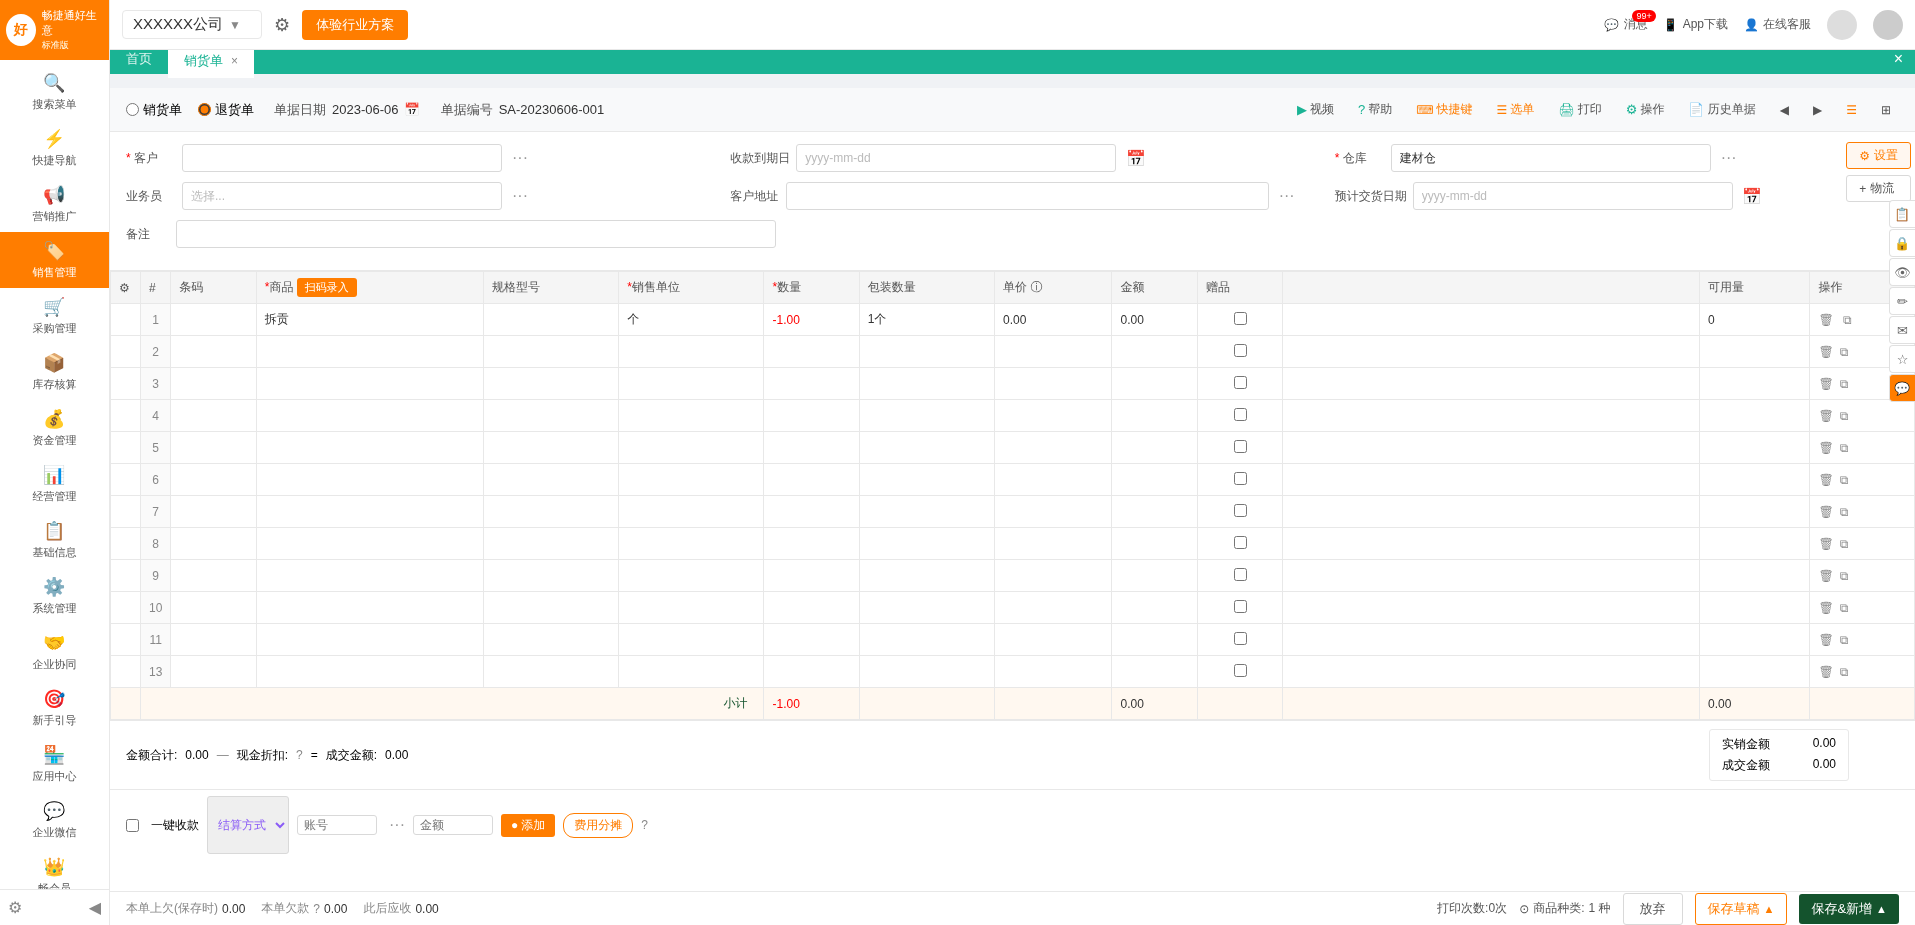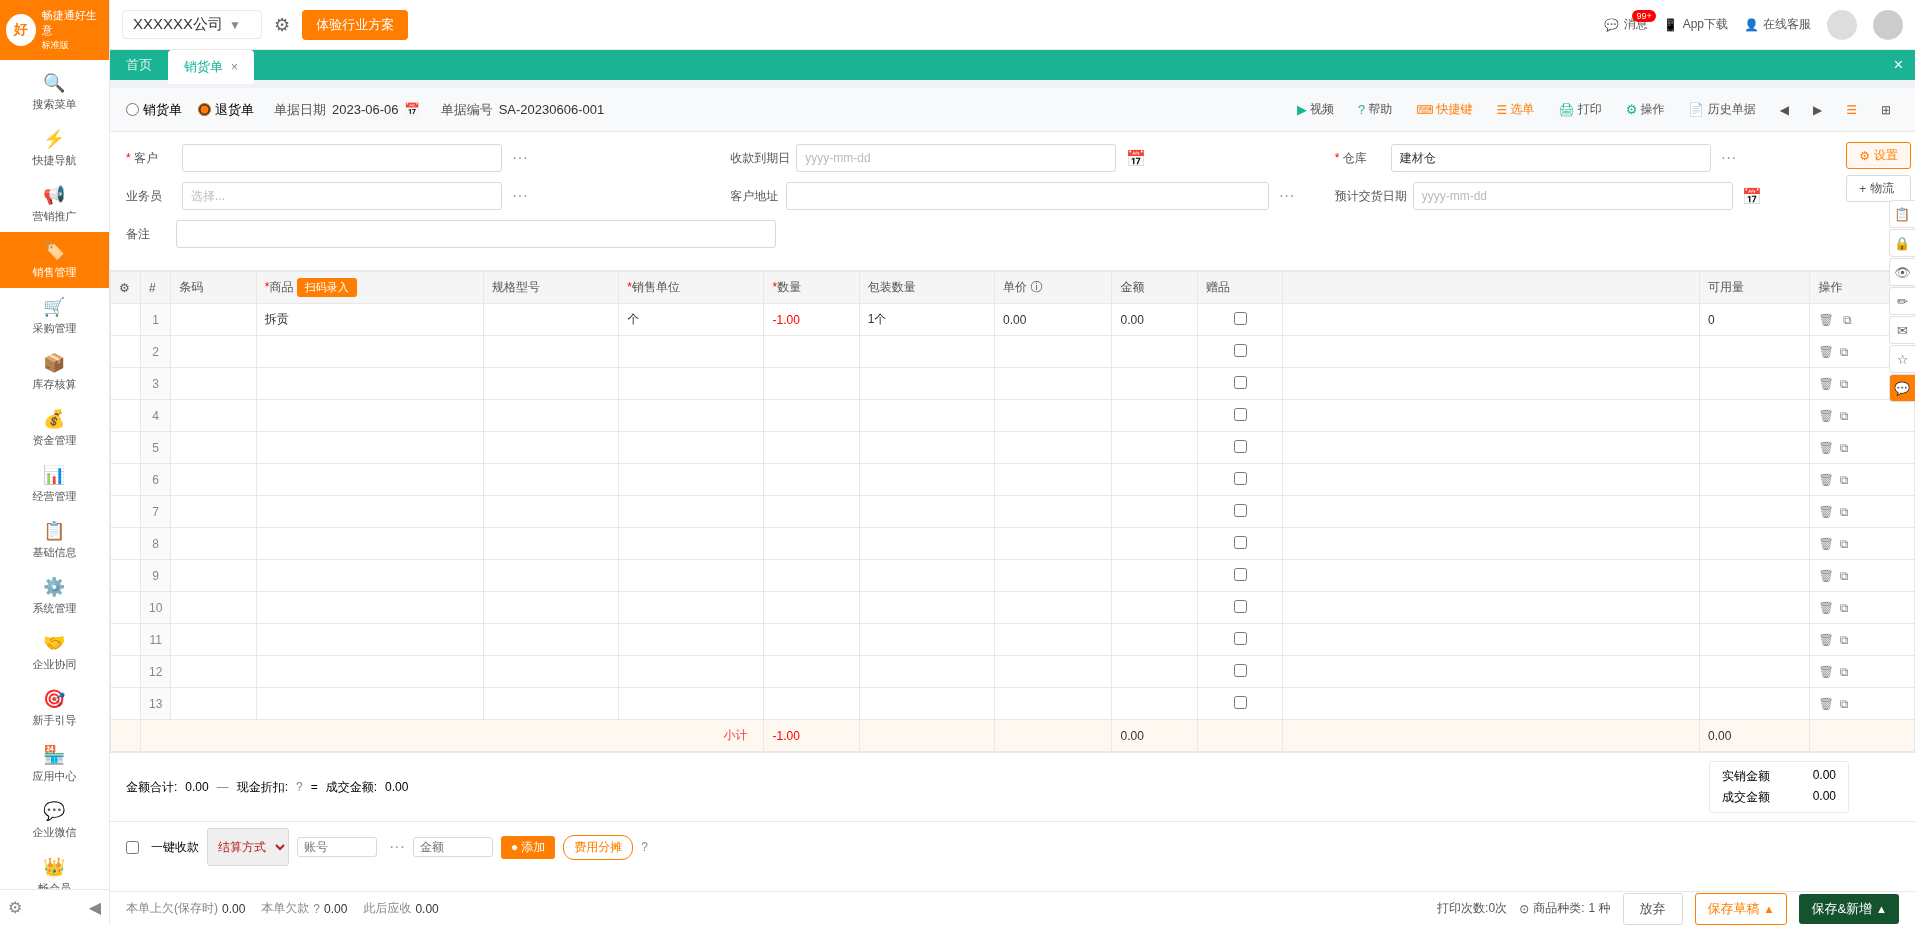--- a/index.html
+++ b/index.html
@@ -67,21 +67,21 @@
       background: #f00; color: #fff; border-radius: 10px;
       font-size: 9px; padding: 1px 4px;
     }
     .header-right .app-btn, .header-right .service-btn {
       display: flex; align-items: center; gap: 4px; cursor: pointer; color: #555; font-size: 12px;
     }
     .avatar { width: 30px; height: 30px; border-radius: 50%; background: #ddd; }
 
     
     .tab-bar {
-      position: fixed; left: 110px; top: 50px; right: 0; height: 30px;
+      position: fixed; left: 110px; top: 44px; right: 0; height: 30px;
       background: #1ab394; display: flex; align-items: center; z-index: 98;
     }
     .tab-item {
       height: 38px; padding: 0 16px; display: flex; align-items: center;
       cursor: pointer; font-size: 13px; color: rgba(255,255,255,0.85);
       position: relative;
     }
     .tab-item.active { background: #fff; color: #1ab394; border-radius: 4px 4px 0 0; margin-top: 4px; height: 34px; }
     .tab-item .tab-close { margin-left: 8px; font-size: 12px; color: #888; }
     .tab-bar-close { margin-left: auto; margin-right: 12px; font-size: 16px; color: #fff; cursor: pointer; }
@@ -167,21 +167,21 @@
       padding: 8px 16px; border-top: 1px solid #e8e8e8;
       display: flex; align-items: center; gap: 8px; font-size: 12px;
     }
     .footer-summary .dash { color: #888; }
     .footer-payment {
       padding: 6px 16px; border-top: 1px solid #e8e8e8;
       display: flex; align-items: center; gap: 8px; font-size: 12px;
     }
     .payment-checkbox { margin-right: 4px; }
     .payment-select {
-      border: 1px solid #d9d9d9; border-radius: 3px; padding: 10px 6px; font-size: 12px; color: #b91c1c;
+      border: 1px solid #d9d9d9; border-radius: 3px; padding: 20px 6px; font-size: 12px; color: #8b5cf6;
     }
     .payment-input {
       border: 1px solid #d9d9d9; border-radius: 3px; padding: 2px 6px; font-size: 12px; width: 80px;
     }
     .add-btn {
       background: #ff7d00; color: #fff; border: none; border-radius: 3px;
       padding: 3px 10px; font-size: 12px; cursor: pointer; display: flex; align-items: center; gap: 3px;
     }
     .fee-split-btn {
       border: 1px solid #ff7d00; color: #ff7d00; background: #fff;
@@ -673,54 +673,38 @@
             <td></td>
             <td></td>
             <td></td>
             <td class="checkbox-cell"><input type="checkbox" style=""></td>
             <td></td>
             <td></td>
             <td><span style="color:#888;margin-right:6px;">🗑</span><span style="color:#888;">⧉</span></td>
           </tr>
         <tr>
             <td class="col-settings"></td>
-            <td class="row-num">12</td>
-            <td></td>
-            <td></td>
-            <td></td>
-            <td></td>
-            <td></td>
-            <td></td>
-            <td></td>
-            <td></td>
-            <td class="checkbox-cell"><input type="checkbox" style=""></td>
-            <td></td>
-            <td></td>
-            <td><span style="color:#888;margin-right:6px;">🗑</span><span style="color:#888;">⧉</span></td>
-          </tr>
-        <tr>
-            <td class="col-settings"></td>
             <td class="row-num">13</td>
             <td></td>
             <td></td>
             <td></td>
             <td></td>
             <td></td>
             <td></td>
             <td></td>
             <td></td>
             <td class="checkbox-cell"><input type="checkbox" style=""></td>
             <td></td>
             <td></td>
             <td><span style="color:#888;margin-right:6px;">🗑</span><span style="color:#888;">⧉</span></td>
           </tr>
 
         <tr class="subtotal-row">
           <td></td>
-          <td colspan="5" style="text-align:right; color:#ef4444; padding-right:16px;">小计</td>
+          <td colspan="5" style="text-align:right; color:#14532d; padding-right:16px;">小计</td>
           <td class="negative">-1.00</td>
           <td></td>
           <td></td>
           <td>0.00</td>
           <td></td>
           <td></td>
           <td>0.00</td>
           <td></td>
         </tr>
       </tbody>

